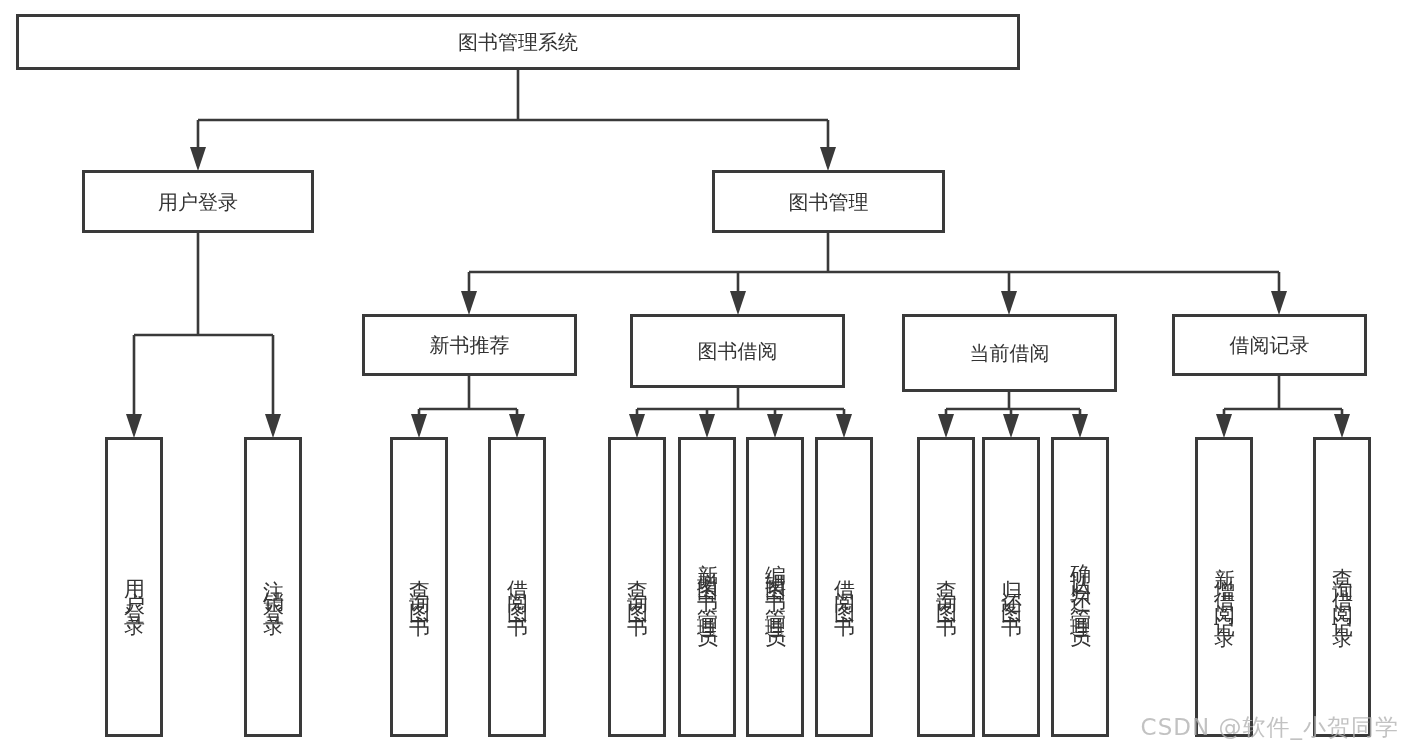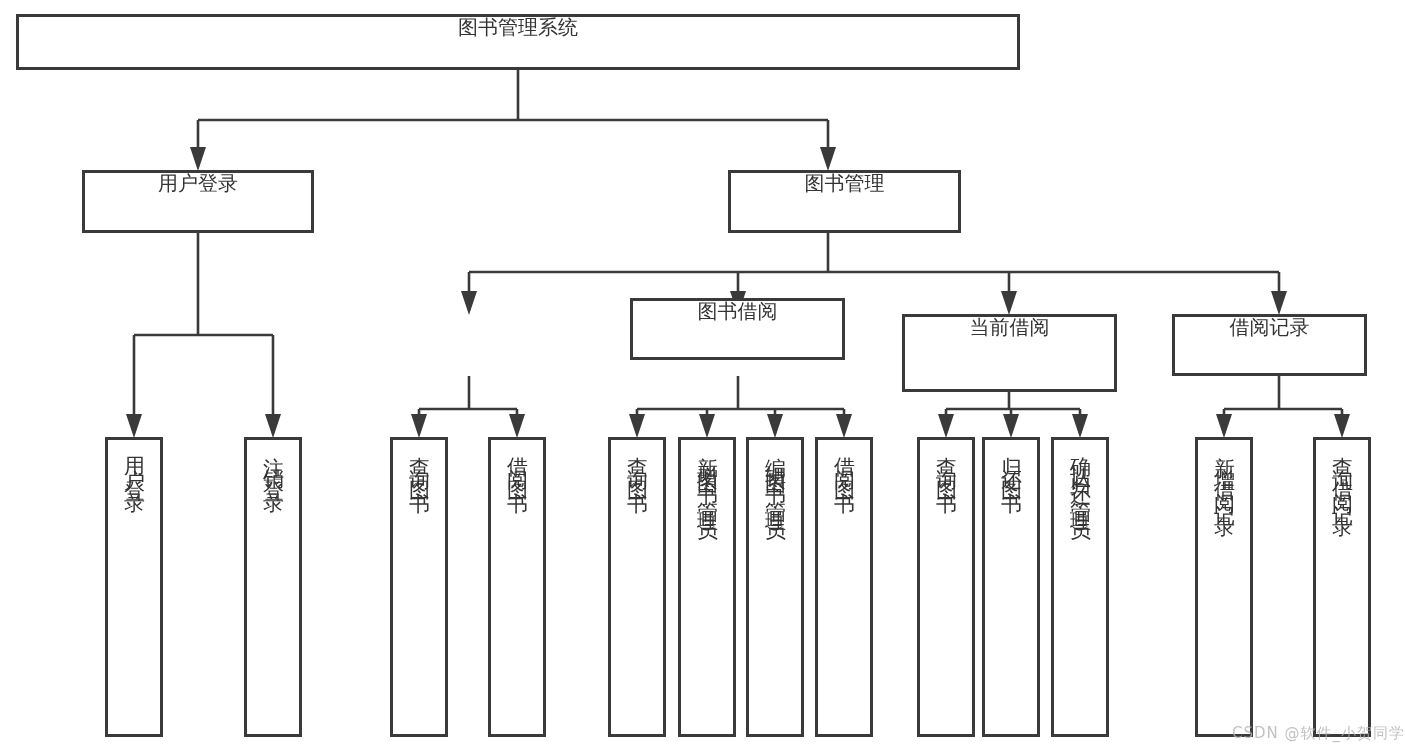--- a/index.html
+++ b/index.html
@@ -18,41 +18,41 @@
     color:var(--text);
   }
   .wires{position:absolute;left:0;top:0;z-index:1;}
   .wires path{stroke:var(--line);stroke-width:2.6;fill:none;}
   .wires polygon{fill:var(--line);stroke:none;}
   .box{
     position:absolute;
     box-sizing:border-box;
     border:3px solid var(--line);
     background:var(--box-bg);
-    display:flex;align-items:flex-start;justify-content:center;
+    display:flex;align-items:center;justify-content:center;
     z-index:2;
     font-size:20px;
     line-height:1;
     text-align:center;
   }
   .box.h span{white-space:nowrap;}
   .box.v{width:58px;top:437px;height:300px;}
   .box.v span{
     writing-mode:vertical-rl;
     text-orientation:upright;
     letter-spacing:12px;
     font-size:21px;
     line-height:1;
   }
   .box.v span.dense{letter-spacing:9px;}
   .watermark{
     position:absolute;
-    right:0;bottom:4px;
+    right:6px;bottom:4px;
     z-index:5;
-    font-size:15px;
+    font-size:23px;
     color:var(--watermark);
     opacity:.8;
     letter-spacing:1px;
     white-space:nowrap;
     margin-left:9px;
   }
 </style>
 </head>
 <body>
 
@@ -98,25 +98,28 @@
     </g>
   </svg>
 
   <div class="box h" style="left:16px;top:14px;width:1004px;height:56px">
     <span>图书管理系统</span>
   </div>
 
   <div class="box h" style="left:82px;top:170px;width:232px;height:63px">
     <span>用户登录</span>
   </div>
-  <div class="box h" style="left:728px;top:170px;width:233px;height:63px">
+  <div class="box h" style="left:712px;top:170px;width:233px;height:63px">
     <span>图书管理</span>
   </div>
 
-  <div class="box h" style="left:630px;top:298px;width:215px;height:62px">
+  <div class="box h" style="left:362px;top:314px;width:215px;height:62px">
+    <span>新书推荐</span>
+  </div>
+  <div class="box h" style="left:630px;top:314px;width:215px;height:74px">
     <span>图书借阅</span>
   </div>
   <div class="box h" style="left:902px;top:314px;width:215px;height:78px">
     <span>当前借阅</span>
   </div>
   <div class="box h" style="left:1172px;top:314px;width:195px;height:62px">
     <span>借阅记录</span>
   </div>
 
   <div class="box v" style="left:105px">

